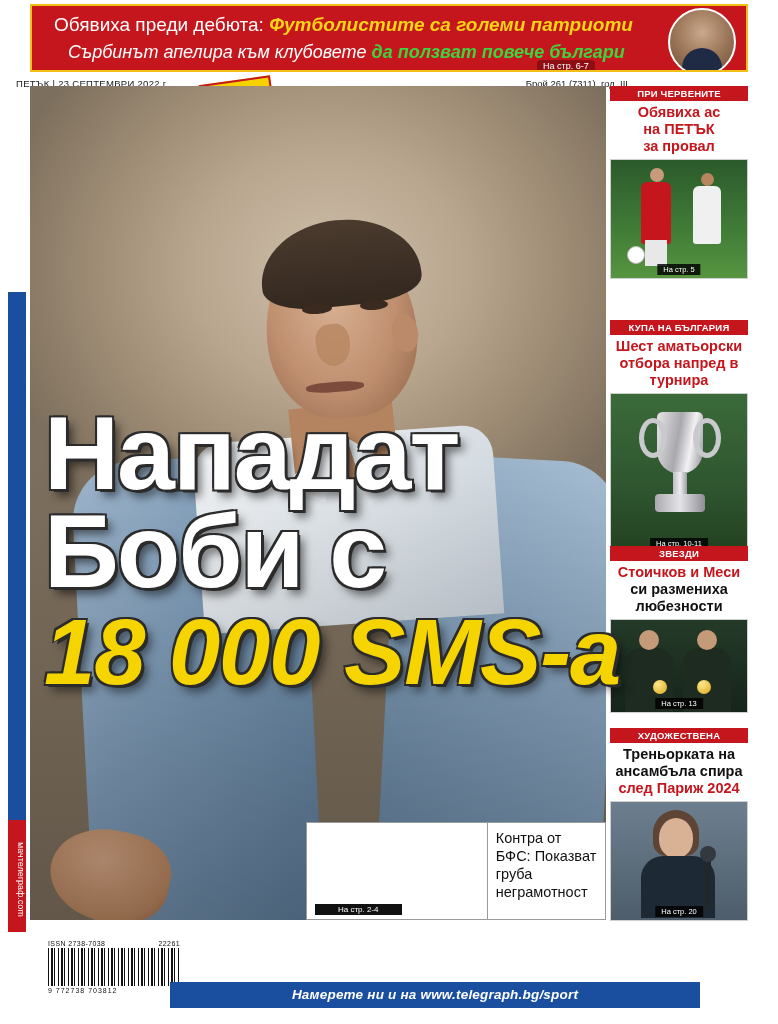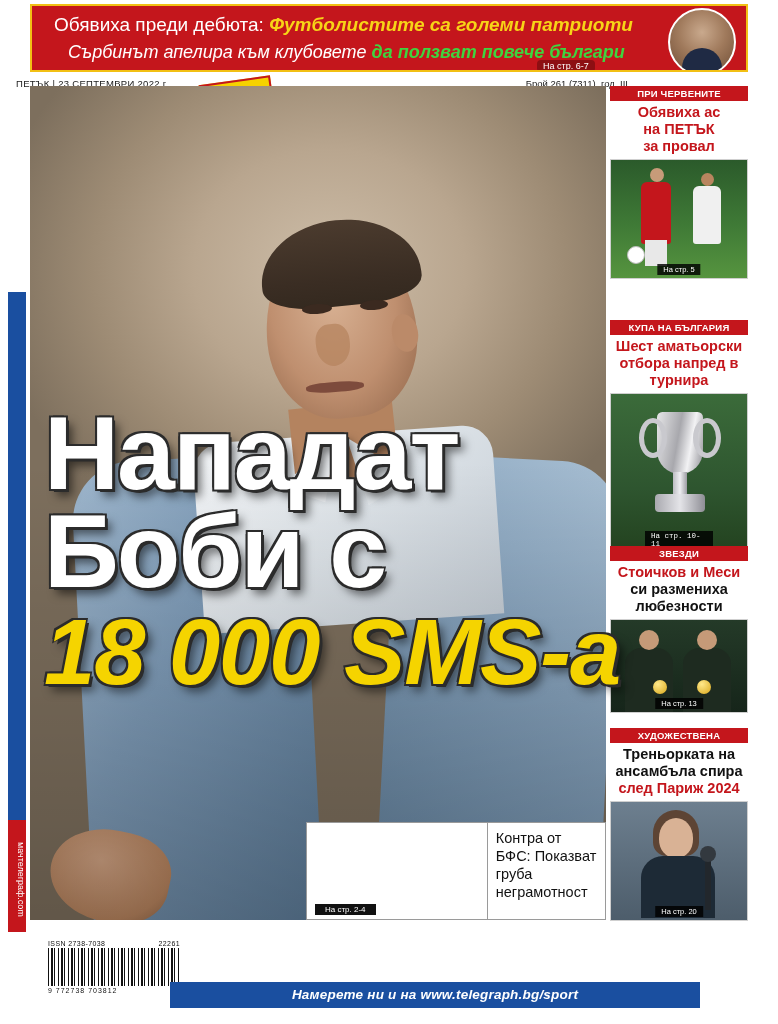--- a/index.html
+++ b/index.html
@@ -475,21 +475,21 @@
     font-size: 14.5px;
     line-height: 18px;
     font-weight: normal;
   }
   .sub-box .pg {
     position: absolute;
     left: 8px; bottom: 4px;
     font-size: 8px;
     color: #fff;
     background: #111;
-    padding: 1px 10px;
+    padding: 1px 23px;
   }
 
   
   .right-col {
     position: absolute;
     left: 610px; top: 86px;
     width: 138px; height: 886px;
   }
   .rc-module { position: absolute; left: 0; width: 138px; }
   .rc-header {
@@ -577,21 +577,20 @@
     width: 16px; height: 16px;
     background: #fff;
     border-radius: 50%;
     border: 1px solid #bbb;
   }
 
   
   .ph2 {
     height: 160px;
     background: linear-gradient(180deg, #3b6b3a 0%, #2e552f 60%, #23421f 100%);
-    font-family: Liberation Mono, monospace;
   }
   .ph2 .cup {
     position: absolute;
     left: 46px; top: 18px;
     width: 46px; height: 62px;
     background: linear-gradient(100deg, #e6e6e8 0%, #a8a8ad 45%, #f2f2f4 70%, #8d8d93 100%);
     border-radius: 6px 6px 26px 26px;
   }
   .ph2 .cup::before, .ph2 .cup::after {
     content: "";

